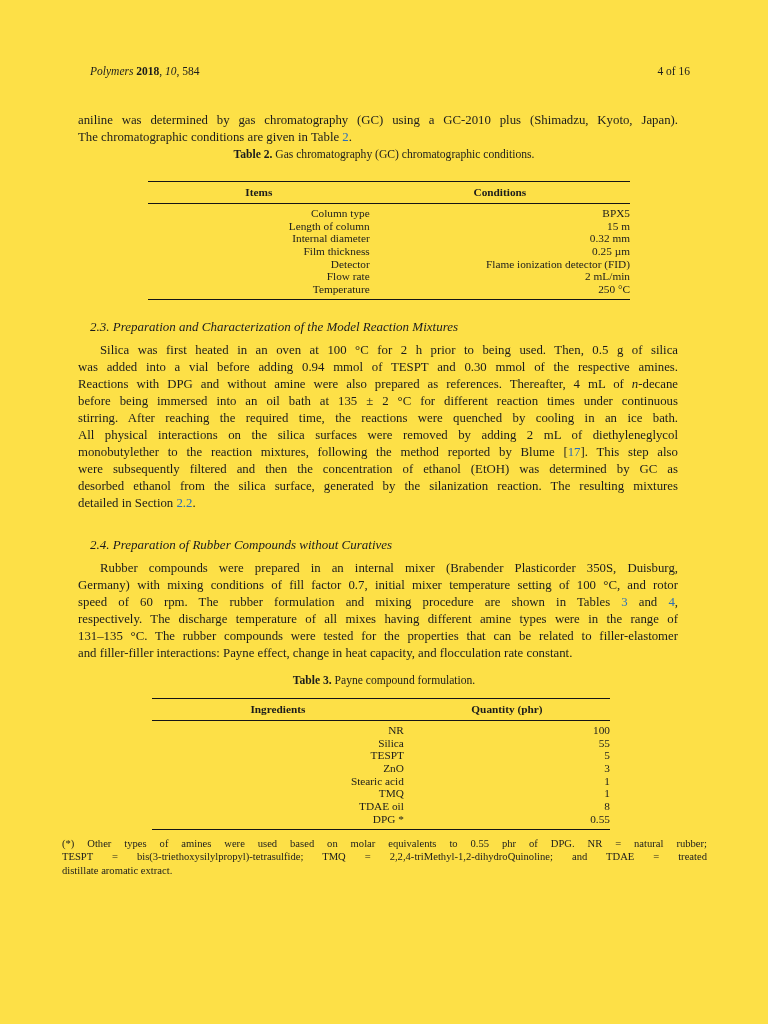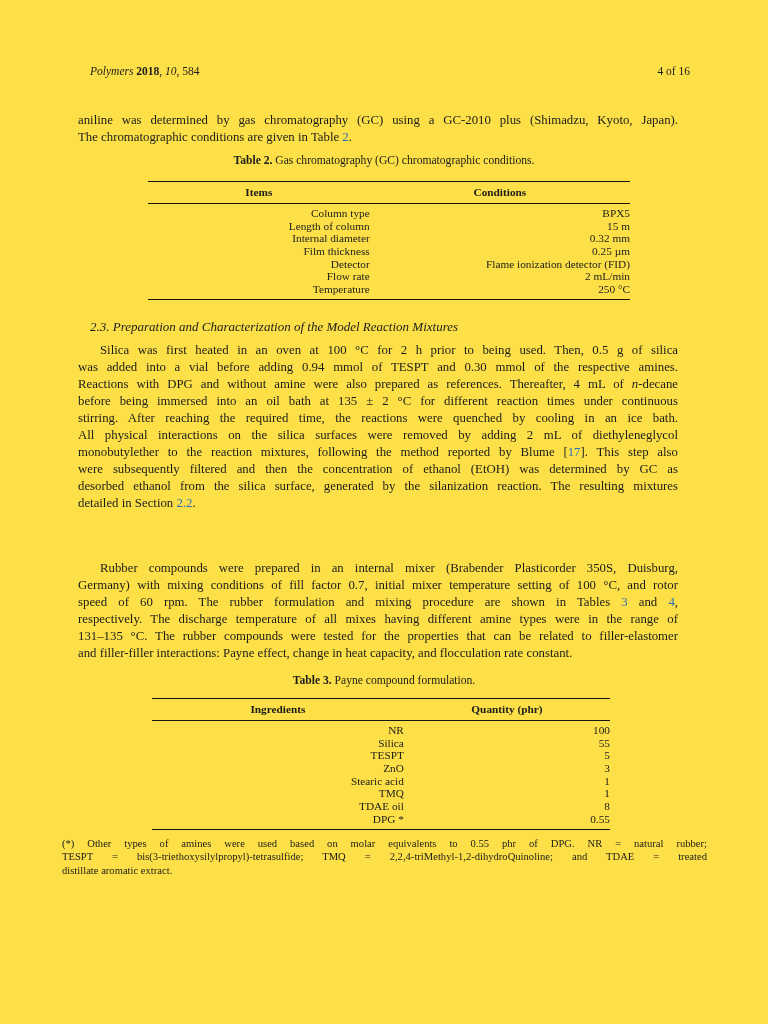--- a/index.html
+++ b/index.html
@@ -59,21 +59,21 @@
   <div class="runhead">
     <span><span class="it">Polymers </span><span class="bd">2018</span><span>, </span><span class="it">10</span><span>, 584</span></span>
     <span>4 of 16</span>
   </div>
 
   <div class="para" style="top:112px;">
       <div class="line"><span>aniline was determined by gas chromatography (GC) using a GC-2010 plus (Shimadzu, Kyoto, Japan).</span></div>
       <div class="line lastline"><span>The chromatographic conditions are given in Table </span><span class="lk">2</span><span>.</span></div>
     </div>
 
-  <div class="caption" style="top:154px;"><span class="bd">Table 2. </span><span>Gas chromatography (GC) chromatographic conditions.</span></div>
+  <div class="caption" style="top:148px;"><span class="bd">Table 2. </span><span>Gas chromatography (GC) chromatographic conditions.</span></div>
 
   <div class="dtable t2" style="top:181px; left:148px; width:482px;">
     <div class="thead">
       <div class="hcell c1">Items</div>
       <div class="hcell c2">Conditions</div>
     </div>
     <div class="tbody">
         <div class="trow">
           <div class="tcell c1">Column type</div>
           <div class="tcell c2">BPX5</div>
@@ -113,20 +113,21 @@
       <div class="line"><span>Reactions with DPG and without amine were also prepared as references. Thereafter, 4 mL of </span><span class="it">n</span><span>-decane</span></div>
       <div class="line"><span>before being immersed into an oil bath at 135 ± 2 °C for different reaction times under continuous</span></div>
       <div class="line"><span>stirring.  After reaching the required time, the reactions were quenched by cooling in an ice bath.</span></div>
       <div class="line"><span>All physical interactions on the silica surfaces were removed by adding 2 mL of diethyleneglycol</span></div>
       <div class="line"><span>monobutylether to the reaction mixtures, following the method reported by Blume [</span><span class="lk">17</span><span>]. This step also</span></div>
       <div class="line"><span>were subsequently filtered and then the concentration of ethanol (EtOH) was determined by GC as</span></div>
       <div class="line"><span>desorbed ethanol from the silica surface, generated by the silanization reaction. The resulting mixtures</span></div>
       <div class="line lastline"><span>detailed in Section </span><span class="lk">2.2</span><span>.</span></div>
     </div>
 
+  <div class="heading" style="top:537px;"><span class="it">2.4. Preparation of Rubber Compounds without Curatives</span></div>
 
   <div class="para indent-first" style="top:560px;">
       <div class="line"><span>Rubber compounds were prepared in an internal mixer (Brabender Plasticorder 350S, Duisburg,</span></div>
       <div class="line"><span>Germany) with mixing conditions of fill factor 0.7, initial mixer temperature setting of 100 °C, and rotor</span></div>
       <div class="line"><span>speed of 60 rpm.  The rubber formulation and mixing procedure are shown in Tables </span><span class="lk">3</span><span> and </span><span class="lk">4</span><span>,</span></div>
       <div class="line"><span>respectively. The discharge temperature of all mixes having different amine types were in the range of</span></div>
       <div class="line"><span>131–135 °C. The rubber compounds were tested for the properties that can be related to filler-elastomer</span></div>
       <div class="line lastline"><span>and filler-filler interactions: Payne effect, change in heat capacity, and flocculation rate constant.</span></div>
     </div>
 

